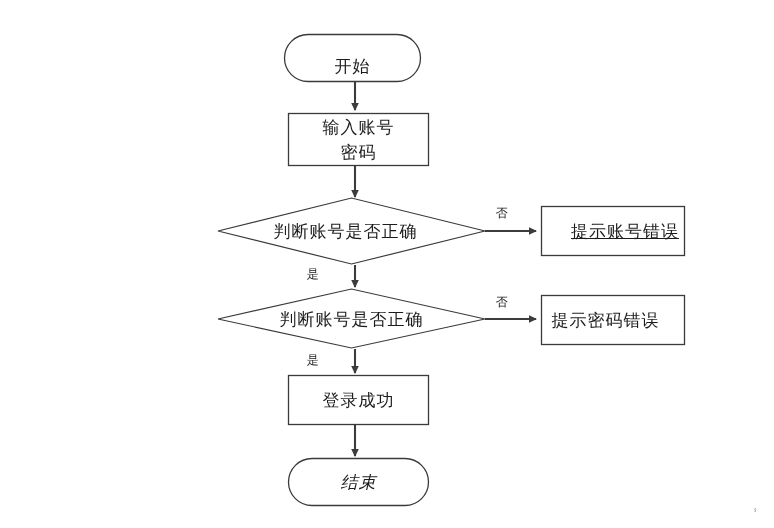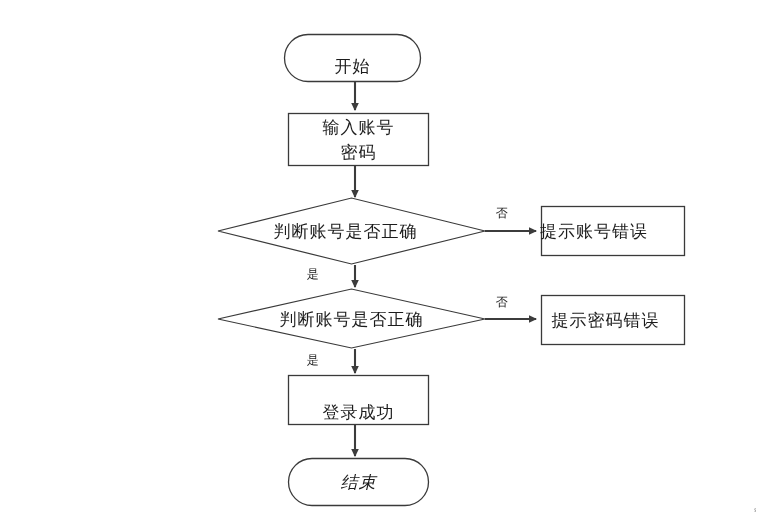--- a/index.html
+++ b/index.html
@@ -115,33 +115,33 @@
 
   <div class="node-label" style="left:288px; top:113px; width:141px; height:53px;">
     <span>输入账号</span>
     <span>密码</span>
   </div>
 
   <div class="node-label" style="left:212px; top:207px; width:267px; height:48px;justify-content:center;">
     <span>判断账号是否正确</span>
   </div>
 
-  <div class="node-label" style="left:510px; top:206px; width:168px; height:50px;">
+  <div class="node-label" style="left:541px; top:206px; width:168px; height:50px;text-decoration:underline;">
     <span>提示账号错误</span>
   </div>
 
   <div class="node-label" style="left:218px; top:295px; width:267px; height:48px;">
     <span>判断账号是否正确</span>
   </div>
 
   <div class="node-label" style="left:541px; top:295px; width:129px; height:50px;">
     <span>提示密码错误</span>
   </div>
 
-  <div class="node-label" style="left:288px; top:375px; width:141px; height:50px;justify-content:flex-end;">
+  <div class="node-label" style="left:288px; top:375px; width:141px; height:50px;">
     <span>登录成功</span>
   </div>
 
   <div class="node-label" style="left:288px; top:458px; width:141px; height:48px;font-style:italic;">
     <span>结束</span>
   </div>
 
   <div class="edge-label" style="left:492px; top:205px; width:20px;">否</div>
 
   <div class="edge-label" style="left:303px; top:266px; width:20px;">是</div>

